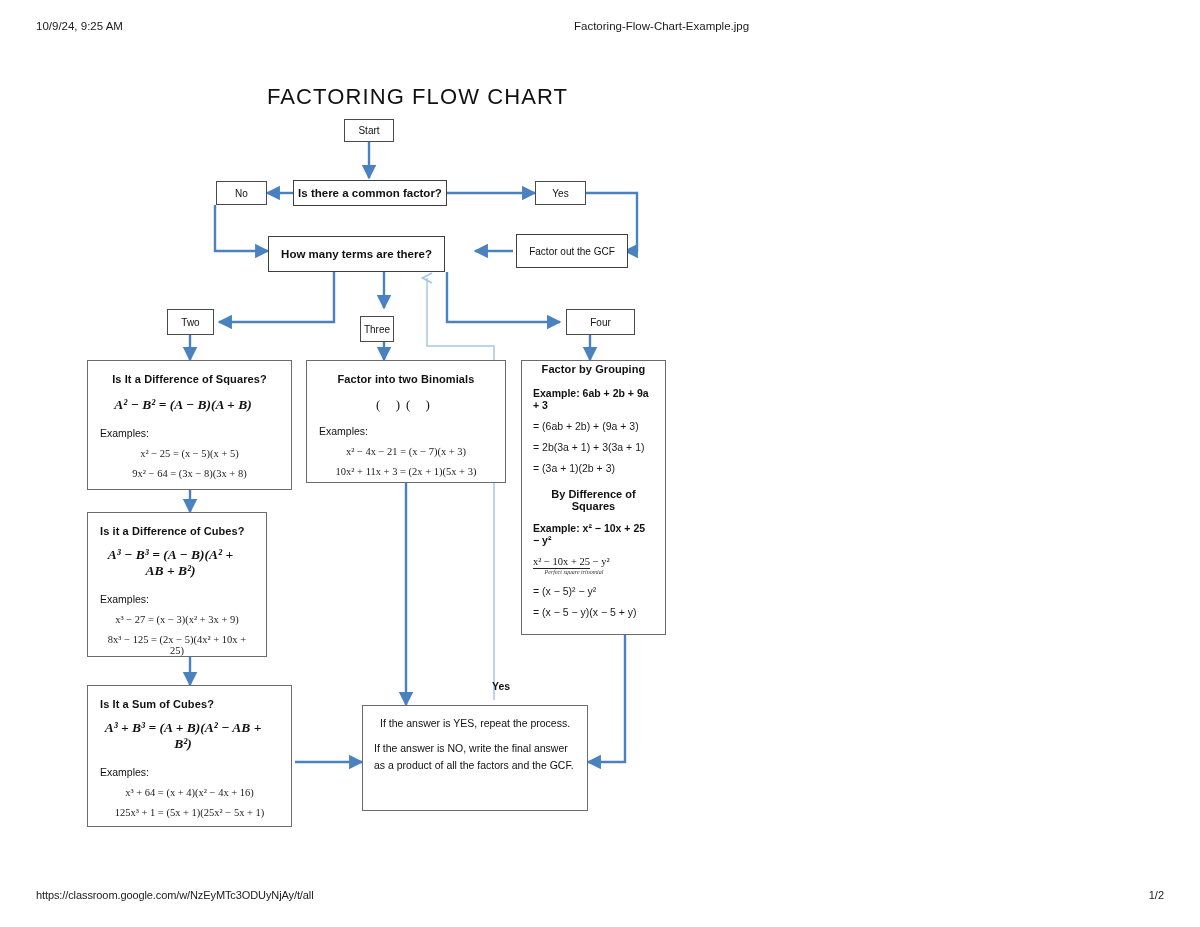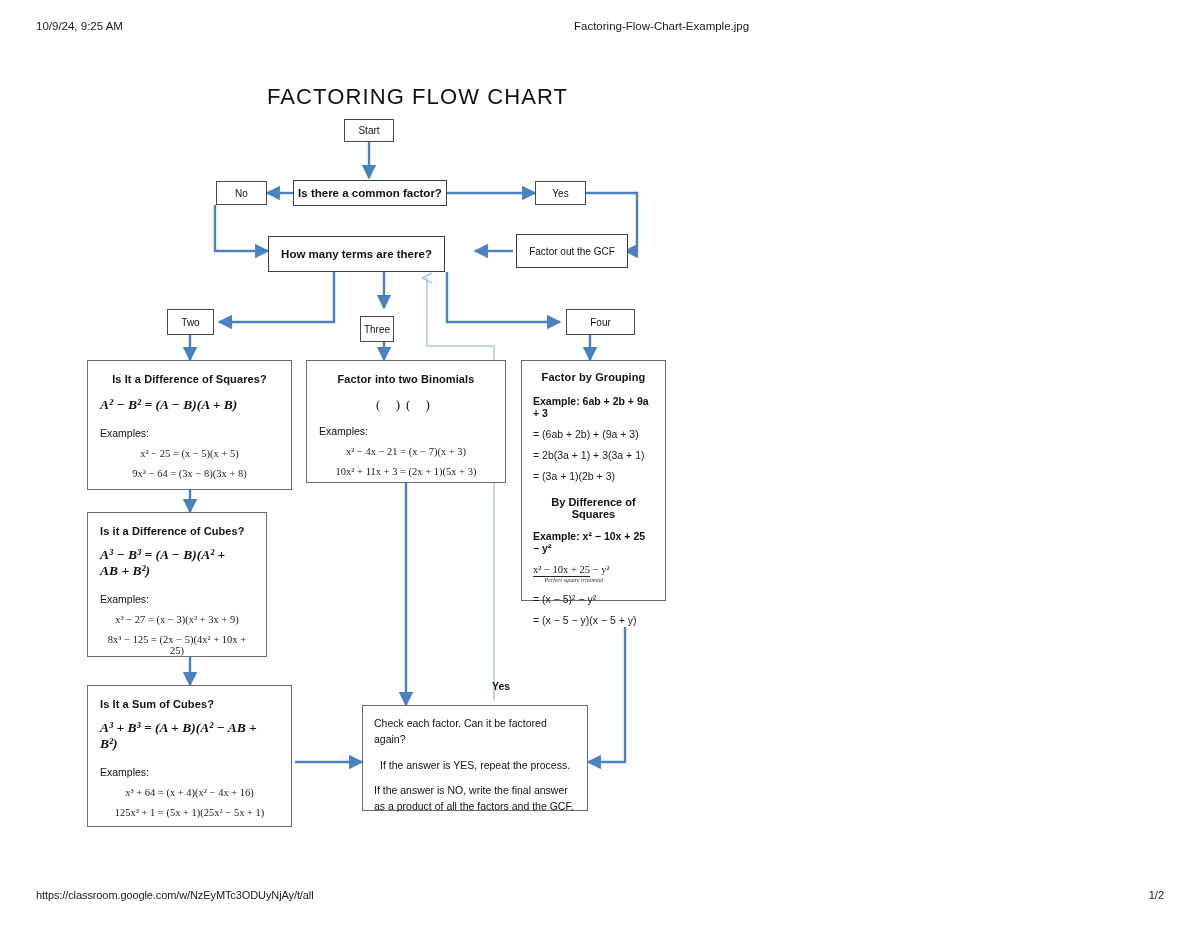--- a/index.html
+++ b/index.html
@@ -25,21 +25,21 @@
   .node.small{font-size:10px;border:1.2px solid #4a4a4a;}
   .node.decision{font-size:11.5px;font-weight:bold;}
   .node.plain{font-size:10px;}
 
   
   .panel{position:absolute;box-sizing:border-box;background:#fff;border:1.2px solid #6b6b6b;
     padding:10px 12px;color:#111;}
   .panel .ptitle{font-size:11px;font-weight:bold;text-align:center;margin:2px 0 12px 0;letter-spacing:.1px;}
   .panel .ptitle.left{text-align:left;margin-bottom:10px;}
   .panel .formula{font-family:"Liberation Serif",serif;font-weight:bold;font-size:13.5px;
-    font-style:italic;text-align:left;margin:4px 13px 14px 0;}
+    font-style:italic;text-align:center;margin:4px 13px 14px 0;}
   .panel .lbl{font-size:10.5px;margin:4px 0 8px 0;}
   .panel .ex{font-family:"Liberation Serif",serif;font-size:10.5px;text-align:center;margin:9px 0;color:#1a1a1a;}
   .panel .exline{font-family:Liberation Sans, sans-serif;font-size:10.5px;margin:9px 0;color:#1a1a1a;}
   .panel .exhead{font-size:10.5px;font-weight:bold;margin:8px 0;}
   .panel .subtitle{font-size:11px;font-weight:bold;text-align:center;margin:14px 0 10px 0;}
   .panel .brace{font-family:"Liberation Serif",serif;font-size:10.5px;margin:10px 0 2px 0;}
   .panel .brace u{text-decoration:none;border-bottom:1px solid #222;padding-bottom:1px;}
   .panel .bracelbl{font-family:"Liberation Serif",serif;font-size:6px;font-style:italic;
     text-align:center;width:74px;margin:1px 0 6px 4px;line-height:1.15;color:#333;}
   .panel .slot{font-family:"Liberation Serif",serif;font-size:13px;text-align:center;margin:2px 0 12px 0;letter-spacing:6px;}
@@ -182,39 +182,38 @@
   </div>
 
   <div class="panel" style="left:306px;top:360px;width:200px;height:123px;">
     <div class="ptitle">Factor into two Binomials</div>
     <div class="slot">( )( )</div>
     <div class="lbl">Examples:</div>
     <div class="ex">x² − 4x − 21 = (x − 7)(x + 3)</div>
     <div class="ex">10x² + 11x + 3 = (2x + 1)(5x + 3)</div>
   </div>
 
-  <div class="panel" style="left:521px;top:360px;width:145px;height:241px;padding:8px 11px;">
+  <div class="panel" style="left:521px;top:360px;width:145px;height:275px;padding:0 11px;">
     <div class="ptitle">Factor by Grouping</div>
     <div class="exhead">Example: 6ab + 2b + 9a + 3</div>
     <div class="exline">= (6ab + 2b) + (9a + 3)</div>
     <div class="exline">= 2b(3a + 1) + 3(3a + 1)</div>
     <div class="exline">= (3a + 1)(2b + 3)</div>
     <div class="subtitle">By Difference of Squares</div>
     <div class="exhead">Example: x² − 10x + 25 − y²</div>
     <div class="brace">
       <u>x² − 10x + 25</u><span> − y²</span>
     </div>
     <div class="bracelbl">Perfect square trinomial</div>
     <div class="exline">= (x − 5)² − y²</div>
     <div class="exline">= (x − 5 − y)(x − 5 + y)</div>
   </div>
 
   <div class="panel" style="left:362px;top:705px;width:226px;height:106px;padding:9px 11px;">
     <div class="body">
-      <p>Check each factor.  Can it be factored again?</p>
       <p class="indent">If the answer is YES, repeat the process.</p>
       <p>If the answer is NO, write the final answer as a product of all the factors and the GCF.</p>
     </div>
   </div>
 
   <div class="print-footer">
     <span class="url">https://classroom.google.com/w/NzEyMTc3ODUyNjAy/t/all</span>
     <span class="pg">1/2</span>
   </div>
 

